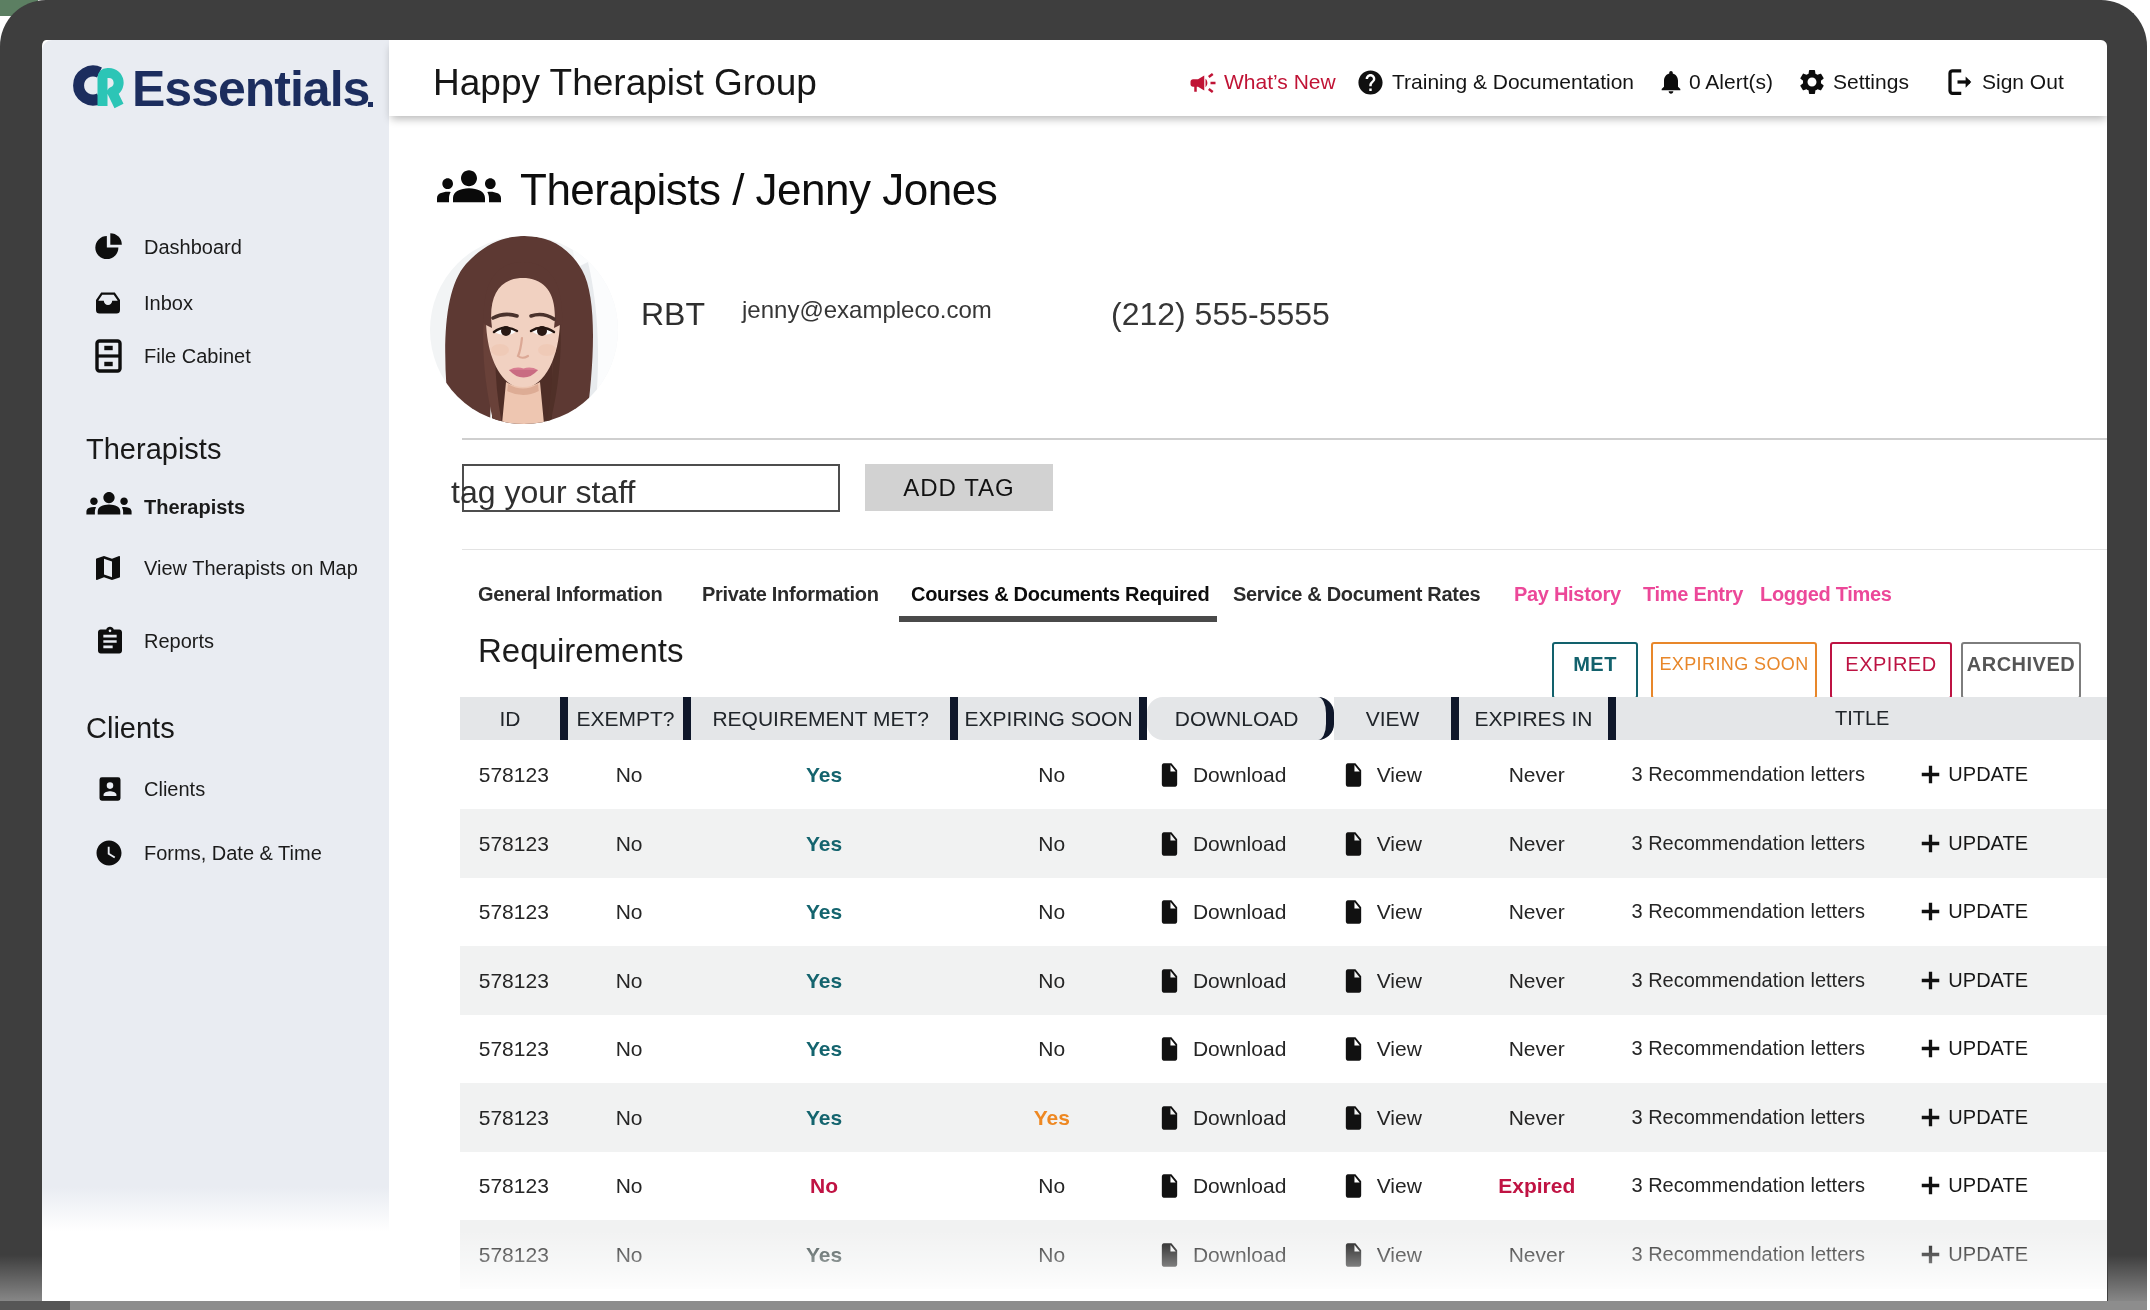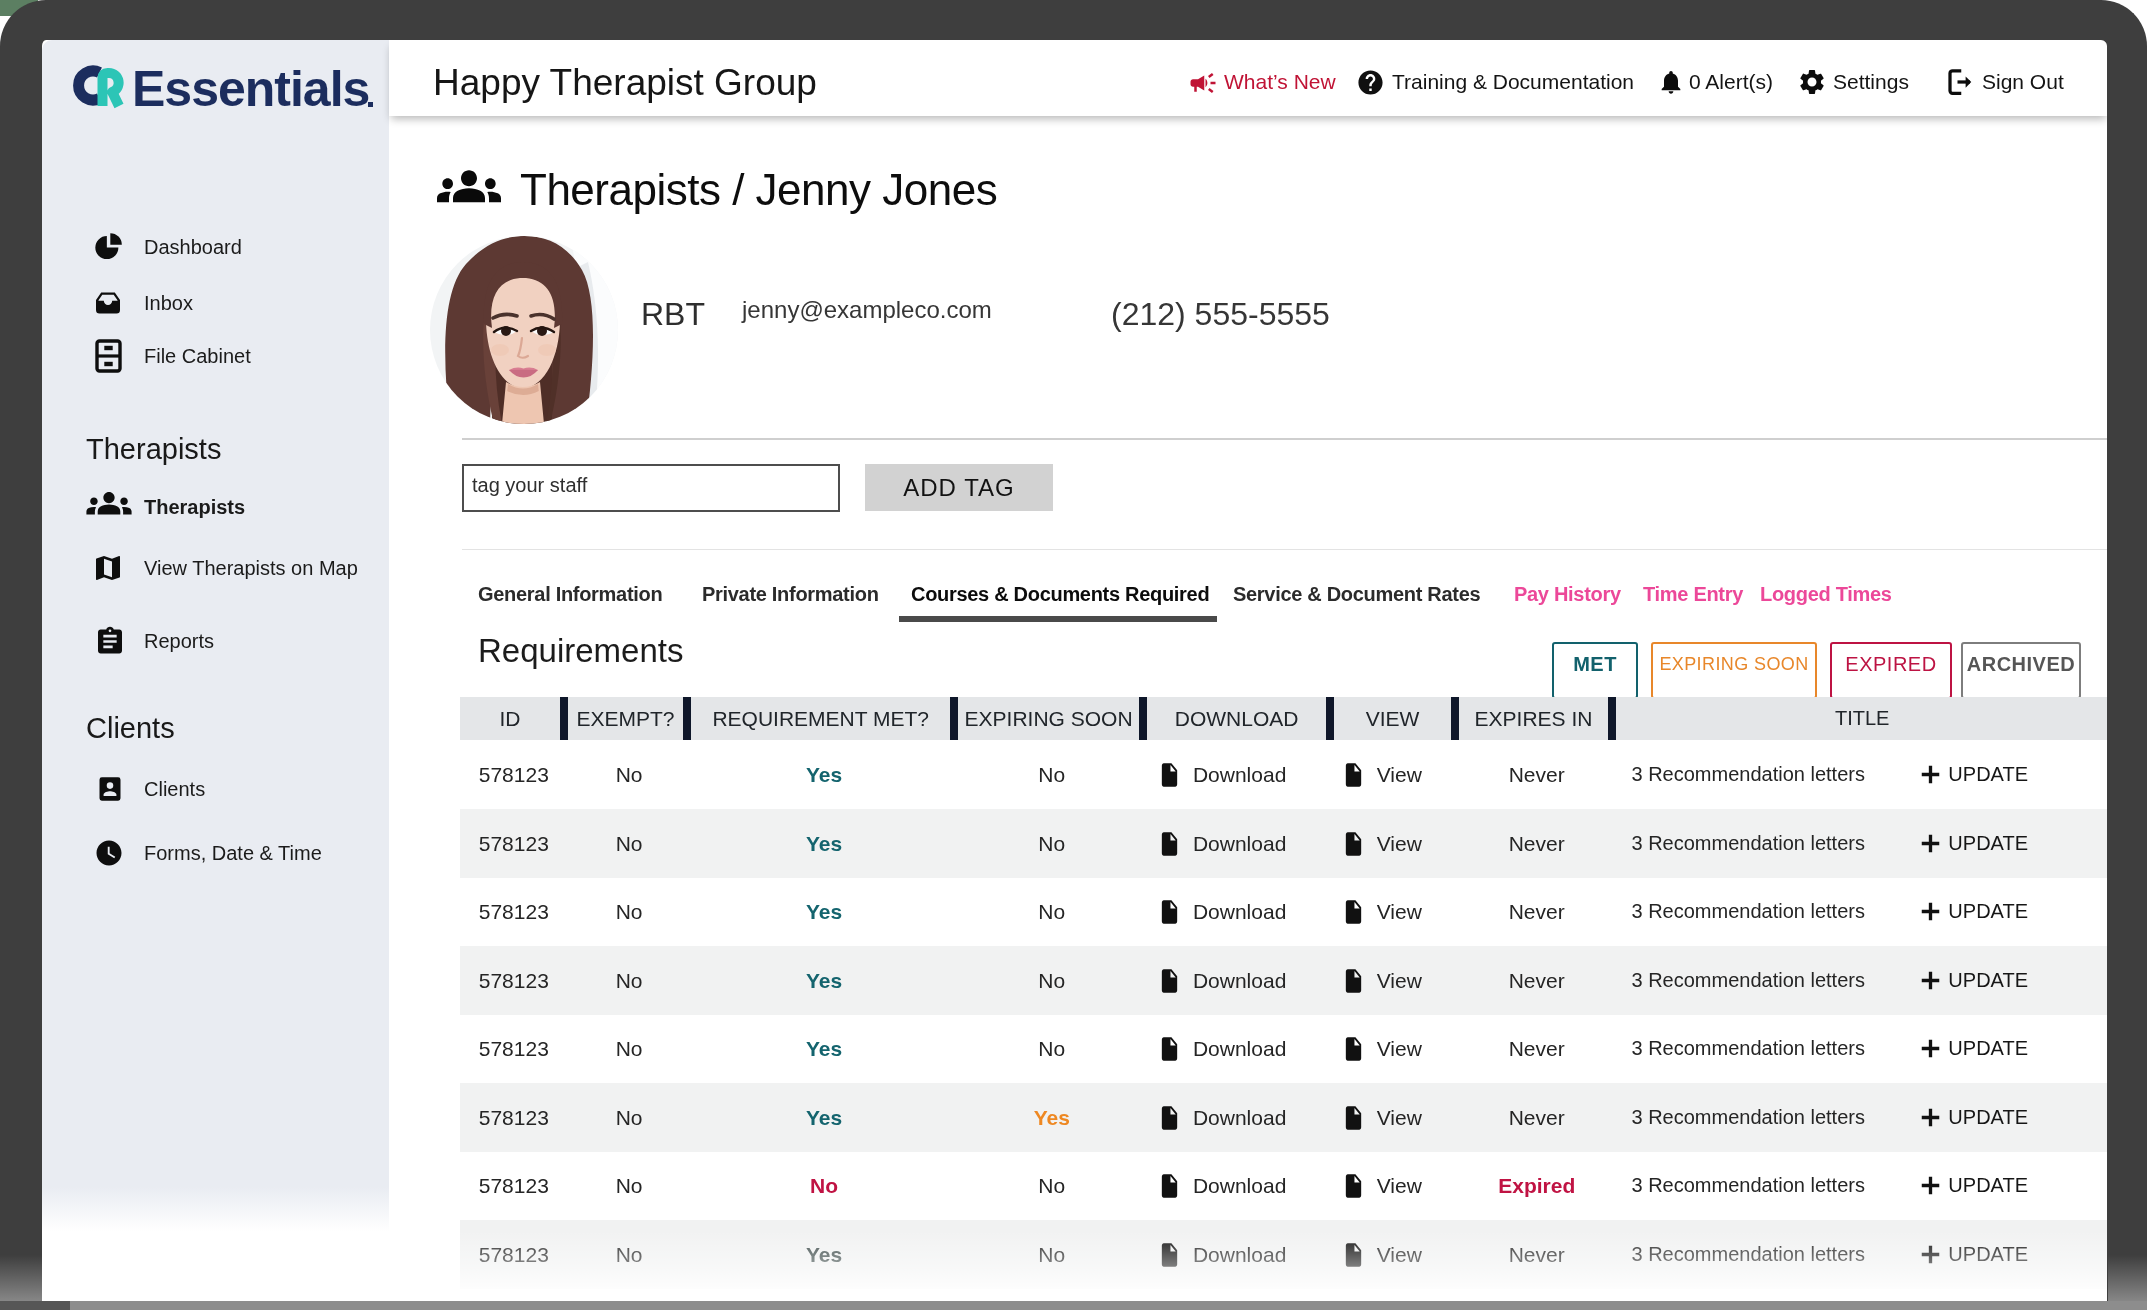--- a/index.html
+++ b/index.html
@@ -13,21 +13,21 @@
   .tab { top:583px; font-size:20px; font-weight:bold; letter-spacing:-0.3px; color:#2b2b2b; white-space:nowrap; }
   .gtab { color:#ec4899; }
   .chip { top:642px; height:57px; border:2px solid; border-radius:3px; text-align:center; line-height:41px; font-size:20px; letter-spacing:0.5px; background:#fff; white-space:nowrap; }
   .thead { position:absolute; left:460px; top:697px; width:1648px; height:43px; display:flex; font-size:21px; color:#20252a; }
   .thead > div { background:#e4e6e8; display:flex; align-items:center; justify-content:center; border-right:8px solid #0f172a; white-space:nowrap; }
   .thead > div:last-child { border-right:none; }
   .trow { position:absolute; left:460px; width:1648px; height:69px; display:flex; align-items:center; font-size:21px; color:#252525; white-space:nowrap; }
   .trow.gray { background:#f1f2f2; }
   .trow > div { display:flex; align-items:center; justify-content:center; }
   .c1 { width:112px; } .c2 { width:128px; } .c3 { width:278px; } .c4 { width:196px; }
-  .c5 { width:195px; justify-content:flex-start !important; padding-left:12px; }
+  .c5 { width:195px; justify-content:flex-start !important; padding-left:12px;border-radius:16px; }
   .c6 { width:129px; justify-content:flex-start !important; padding-left:8px; }
   .c7 { width:164px; } .c8 { width:512px; justify-content:flex-start !important; padding-left:16px; font-size:20px; }
   .yes { color:#14646e; font-weight:bold; }
   .oyes { color:#ee8822; font-weight:bold; }
   .rno { color:#c01343; font-weight:bold; }
   .icg { margin-right:12px; }
   .upd { margin-left:auto; margin-right:80px; display:flex; align-items:center; font-size:20px; color:#161616; }
 </style>
 </head>
 <body>
@@ -212,21 +212,21 @@
       </svg>
     </div>
 
     <div class="abs" style="left:641px;top:296px;font-size:32px;color:#2e2e2e;">RBT</div>
     <div class="abs" style="left:742px;top:296px;font-size:24px;color:#363636;">jenny@exampleco.com</div>
     <div class="abs" style="left:1111px;top:296px;font-size:32px;color:#363636;">(212) 555-5555</div>
 
     <div class="abs" style="left:462px;top:438px;width:1646px;height:2px;background:#cfcfcf;"></div>
 
     <div class="abs" style="left:462px;top:464px;width:378px;height:48px;border:2px solid #4d4d4d;background:#fff;"></div>
-    <div class="abs" style="left:472px;top:474px;font-size:20px;color:#2f2f2f;">tag your staff</div>
+    <div class="abs" style="left:451px;top:474px;font-size:32px;color:#2f2f2f;">tag your staff</div>
     <div class="abs" style="left:865px;top:464px;width:188px;height:47px;background:#d2d2d2;text-align:center;line-height:47px;font-size:24px;color:#121212;letter-spacing:1px;">ADD TAG</div>
 
     <div class="abs" style="left:462px;top:549px;width:1646px;height:1px;background:#e3e3e3;"></div>
 
     <div class="abs tab" style="left:478px;">General Information</div>
     <div class="abs tab" style="left:702px;">Private Information</div>
     <div class="abs tab" style="left:911px;color:#0c0c0c;">Courses &amp; Documents Required</div>
     <div class="abs tab" style="left:1233px;">Service &amp; Document Rates</div>
     <div class="abs tab gtab" style="left:1514px;">Pay History</div>
     <div class="abs tab gtab" style="left:1643px;">Time Entry</div>

